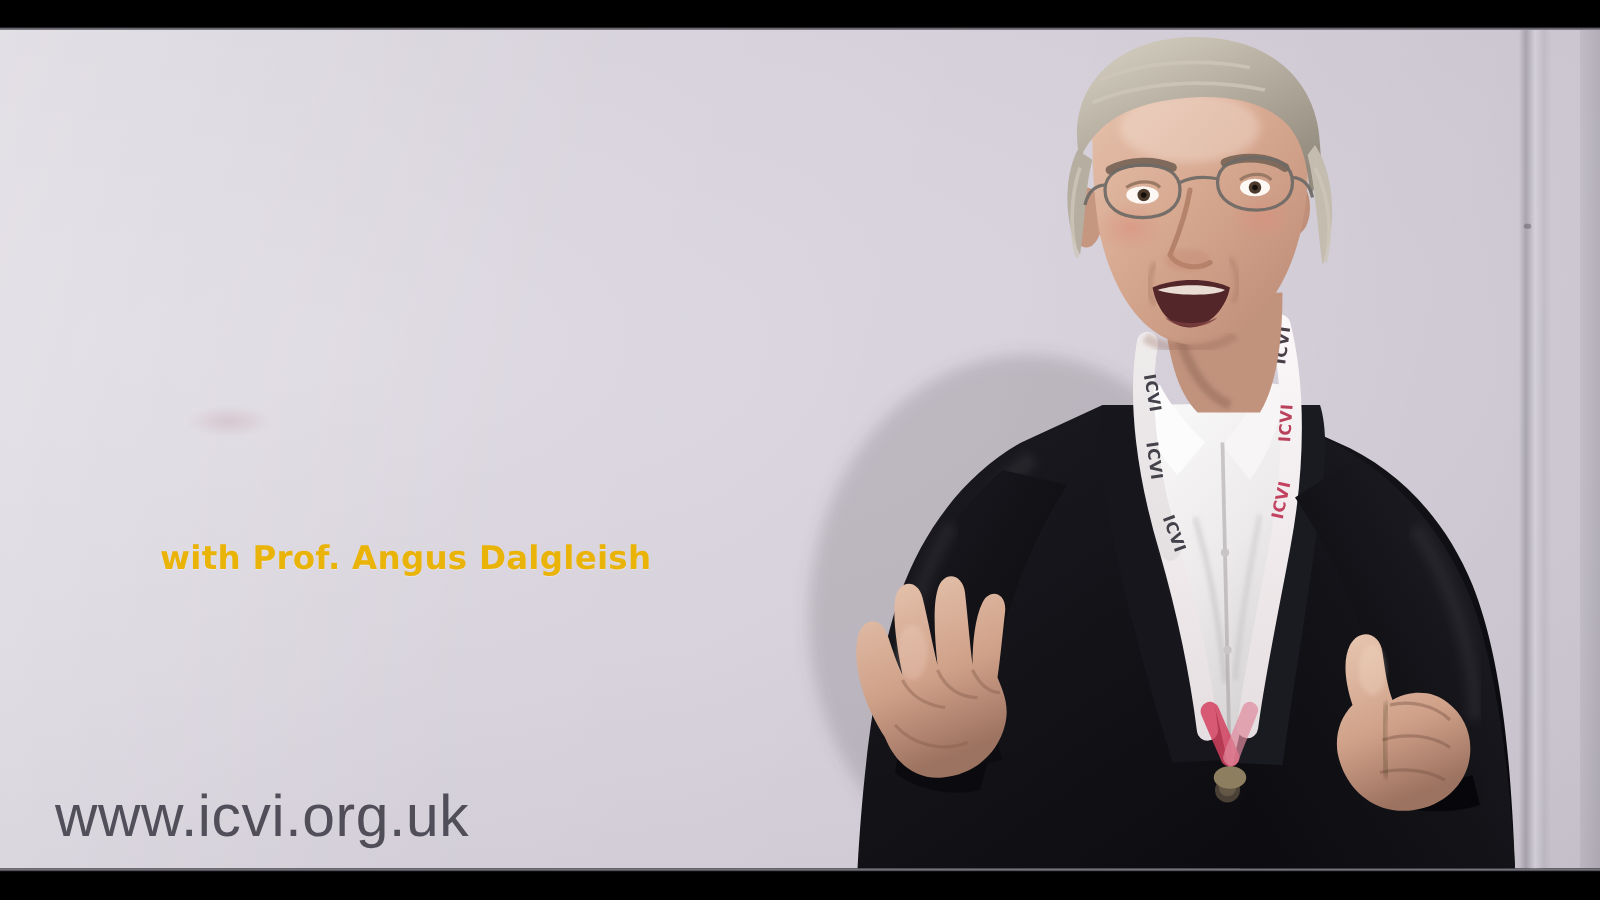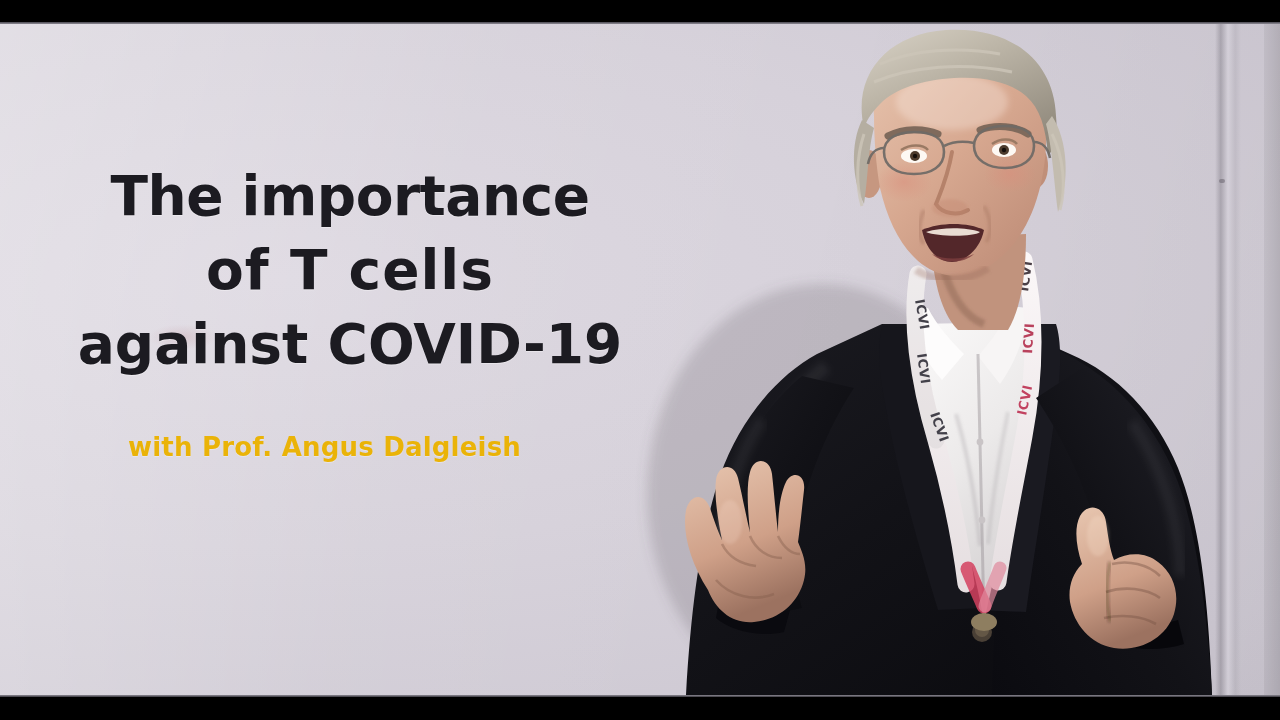--- a/index.html
+++ b/index.html
@@ -175,28 +175,24 @@
 
   <div id="scene">
 
     <div id="whiteboard"></div>
     <div id="wall-sheen"></div>
     <div id="board-blemish"></div>
     <div id="wall-seam"></div>
     <div id="wall-seam-2"></div>
     <div id="seam-screwhead"></div>
 
-    <div id="title-block">
-      <div class="title-line" id="title-line-1">The importance</div>
-      <div class="title-line" id="title-line-2">of T cells</div>
-      <div class="title-line" id="title-line-3">against COVID-19</div>
-    </div>
 
     <div id="subtitle">with Prof. Angus Dalgleish</div>
 
+    <div id="website">www.icvi.org.uk</div>
 
     <div id="speaker">
       <svg viewBox="0 0 668 671" preserveAspectRatio="none" aria-hidden="true">
         <defs>
           <linearGradient id="gJacket" x1="0" y1="0" x2="1" y2="1">
             <stop offset="0%" stop-color="#1b1b21"></stop>
             <stop offset="45%" stop-color="#121217"></stop>
             <stop offset="100%" stop-color="#09090d"></stop>
           </linearGradient>
           <linearGradient id="gJacketR" x1="1" y1="0" x2="0" y2="1">

